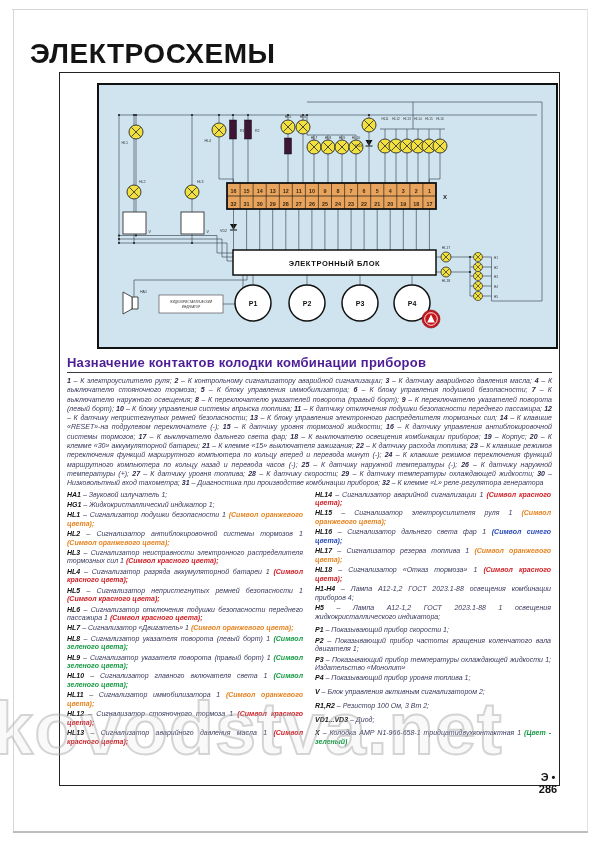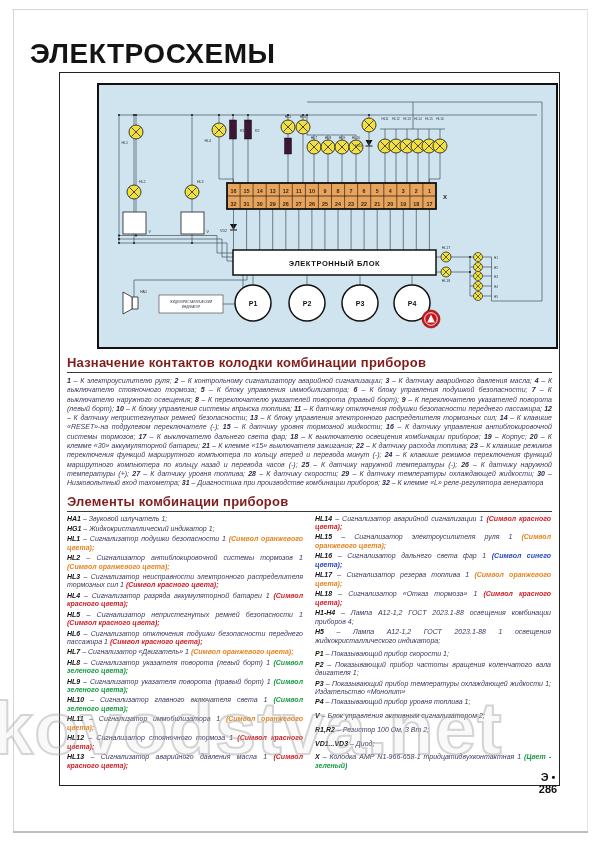--- a/index.html
+++ b/index.html
@@ -13,21 +13,21 @@
   .diagram{display:block;margin:10px 0 0 30px;width:461px;height:266px;}
   .dbg{fill:#cfe4ee;stroke:#111;stroke-width:2;}
   .wires{stroke:#44525c;stroke-width:.7;fill:none;}
   .dots circle{fill:#222;}
   .sl{font-size:3.6px;fill:#333;}
   .sl2{font-size:3.1px;fill:#333;}
   .cn{font-size:5.4px;font-weight:bold;fill:#3a2a12;text-anchor:middle;}
   .bigl{font-size:7.5px;font-weight:bold;fill:#111;text-anchor:middle;letter-spacing:.6px;}
   .gl{font-size:7px;font-weight:bold;fill:#111;text-anchor:middle;}
   .xl{font-size:6px;font-weight:bold;fill:#222;}
-  .sec-h{color:#7f1d1d;font-weight:bold;font-size:13px;border-bottom:1.8px solid #3a3a3a;
+  .sec-h{color:#4c1d95;font-weight:bold;font-size:13px;border-bottom:1.8px solid #3a3a3a;
         padding-bottom:2px;margin:6px 0 3px 0;letter-spacing:.2px;}
   .contacts{font-size:7px;line-height:9.3px;text-align:justify;color:#39395e;font-style:italic;}
   .contacts .num{font-weight:bold;color:#2b2b4e;}
   .cols{display:flex;gap:12px;margin-top:3px;}
   .col{width:236px;}
   .entry{font-size:7px;line-height:8.7px;text-align:justify;color:#39395e;font-style:italic;margin-bottom:1.5px;}
   .entry .lbl{color:#141414;font-weight:bold;}
   .entry .note{font-weight:bold;}
   .note.orange{color:#e5821e}.note.red{color:#cf2027}.note.green{color:#159a43}.note.blue{color:#2849b8}
   .entry.gap{margin-top:5px;}
@@ -302,21 +302,20 @@
       
         <span><span class="num">29</span><span> – К датчику температуры охлаждающей жидкости; </span></span>
       
         <span><span class="num">30</span><span> – Низковольтный вход тахометра; </span></span>
       
         <span><span class="num">31</span><span> – Диагностика при производстве комбинации приборов; </span></span>
       
         <span><span class="num">32</span><span> – К клемме «L» реле-регулятора генератора</span></span>
       </div>
 
-    <div class="sec-h">Элементы комбинации приборов</div>
     <div class="cols">
       <div class="col">
 
           <div class="entry"><b class="lbl">HA1</b><span> – Звуковой излучатель 1;</span><b class="note"></b></div>
 
           <div class="entry"><b class="lbl">HG1</b><span> – Жидкокристаллический индикатор 1;</span><b class="note"></b></div>
 
           <div class="entry"><b class="lbl">HL1</b><span> – Сигнализатор подушки безопасности 1 </span><b class="note orange">(Символ оранжевого цвета);</b></div>
 
           <div class="entry"><b class="lbl">HL2</b><span> – Сигнализатор антиблокировочной системы тормозов 1 </span><b class="note orange">(Символ оранжевого цвета);</b></div>

